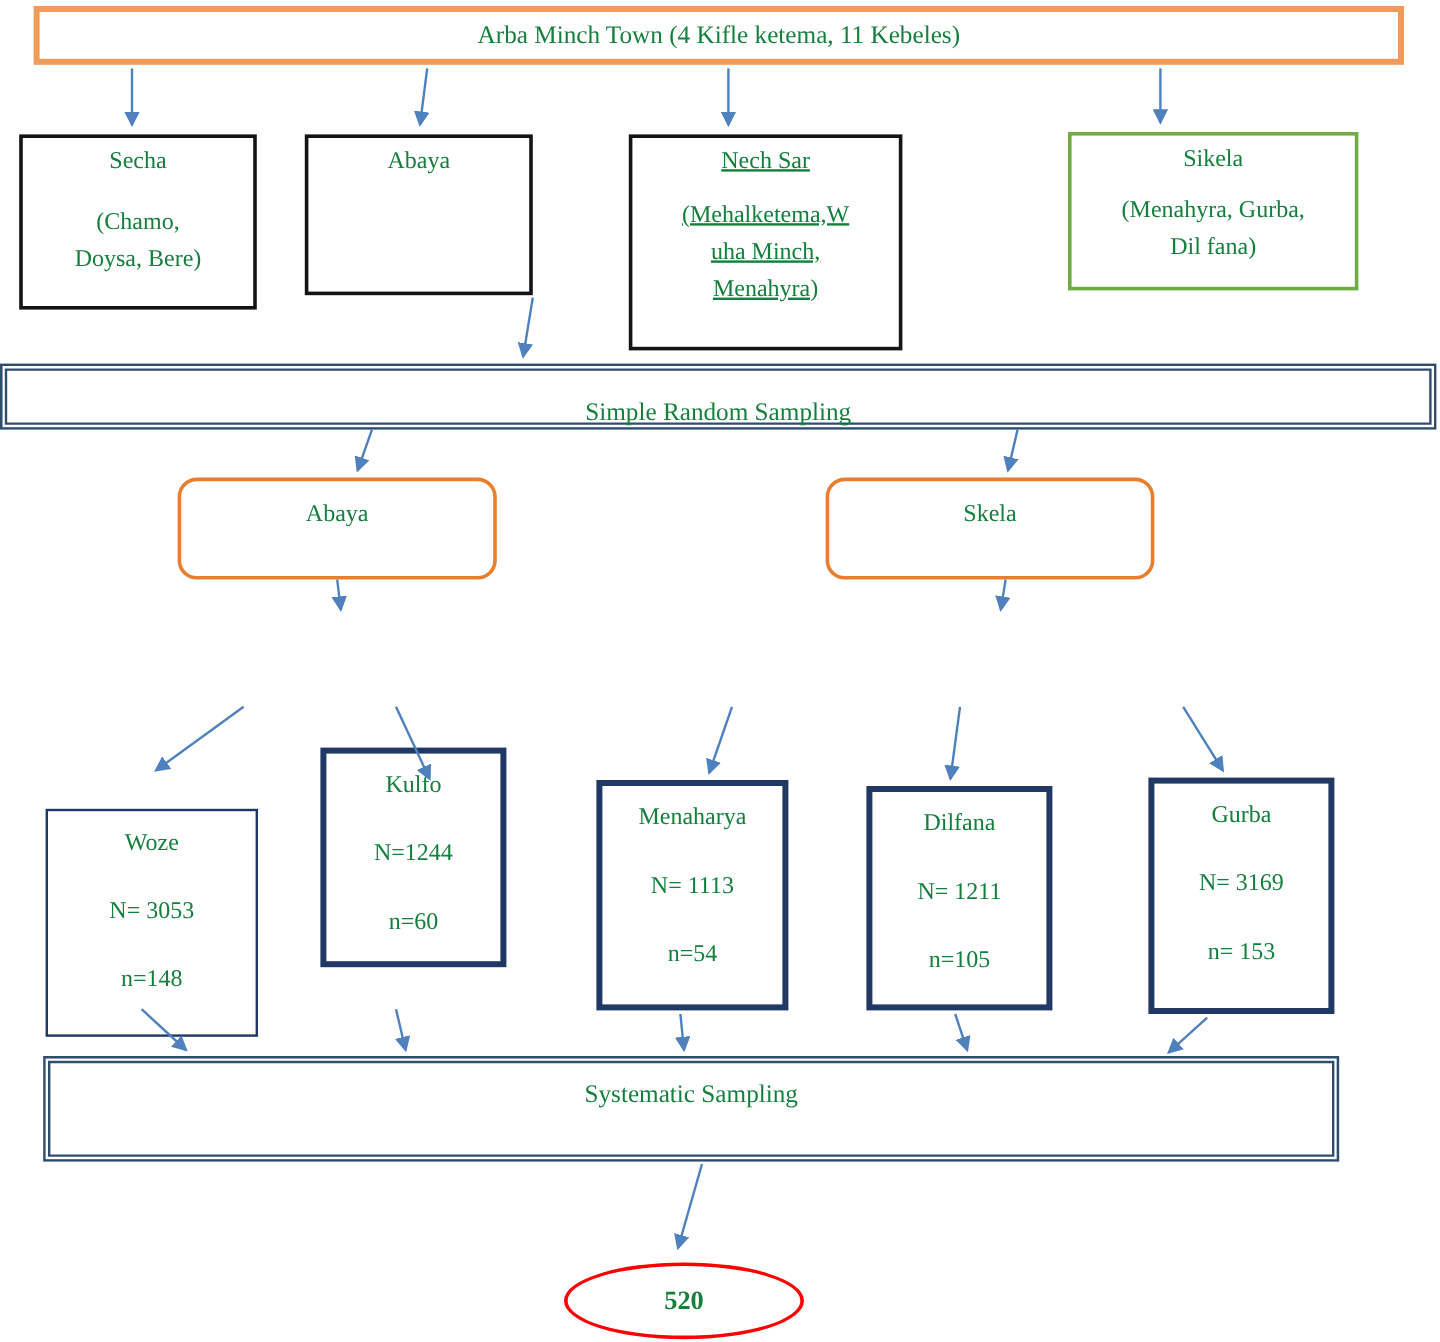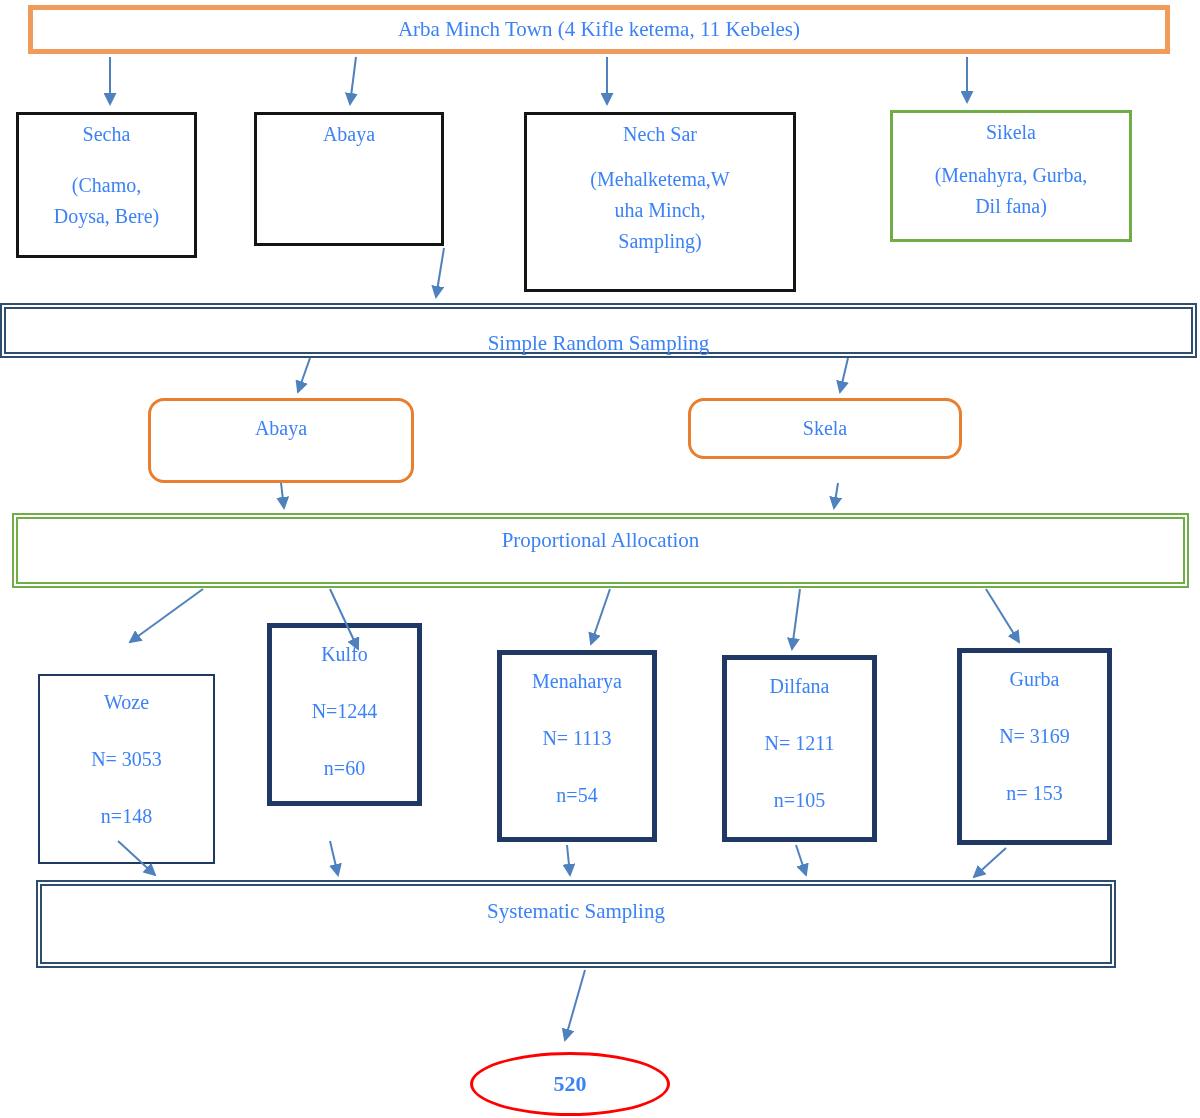--- a/index.html
+++ b/index.html
@@ -1,18 +1,18 @@
 <!DOCTYPE html>
 <html><head>
 <meta charset="utf-8">
 <style>
   html,body{margin:0;padding:0;background:#fff;}
   #canvas{
     position:relative;width:1200px;height:1118px;background:#fff;
-    font-family:"Liberation Serif","DejaVu Serif",serif;color:#3b82f6;overflow:hidden;
+    font-family:"Liberation Serif","DejaVu Serif",serif;color:#15803d;overflow:hidden;
   }
   .abs{position:absolute;box-sizing:border-box;}
   
   .top-bar{border:5px solid #F09B59;display:flex;align-items:center;justify-content:center;font-size:21px;}
   
   .kbox{border:3px solid #141414;background:#fff;text-align:center;font-size:20px;padding-top:8px;}
   .kbox .bname{display:block;margin-bottom:24px;}
   .kbox .detail{display:block;white-space:pre-line;line-height:31px;}
   .kbox.green{border-color:#70AD47;border-width:3px;text-align:center;}
   
@@ -31,54 +31,51 @@
 </style>
 </head>
 <body>
 
 <div id="canvas">
 
   <div class="abs top-bar" style="left:28px;top:5px;width:1142px;height:49px;">
     <span>Arba Minch Town (4 Kifle ketema, 11 Kebeles)</span>
   </div>
 
-  <div class="abs kbox" style="left:16px;top:112px;width:181px;height:146px;">
+  <div class="abs kbox" style="left:16px;top:112px;width:198px;height:146px;">
     <span class="bname">Secha</span>
     <span class="detail">(Chamo,
 Doysa, Bere)</span>
   </div>
   <div class="abs kbox" style="left:254px;top:112px;width:190px;height:134px;">
     <span class="bname">Abaya</span>
   </div>
-  <div class="abs kbox" style="left:524px;top:112px;width:272px;height:180px;">
+  <div class="abs kbox" style="left:524px;top:112px;width:228px;height:180px;text-decoration:underline;">
     <span class="bname" style="margin-bottom:18px;">Nech Sar</span>
     <span class="detail">(Mehalketema,W
 uha Minch,
-Sampling)</span>
+Menahyra)</span>
   </div>
   <div class="abs kbox green" style="left:890px;top:110px;width:242px;height:132px;">
     <span class="bname" style="margin-bottom:16px;">Sikela</span>
     <span class="detail">(Menahyra, Gurba,
 Dil fana)</span>
   </div>
 
   <div class="abs bar" style="left:0px;top:303px;width:1197px;height:55px;display:flex;align-items:flex-end;justify-content:center;">
     <span>Simple Random Sampling</span>
   </div>
 
   <div class="abs rounded" style="left:148px;top:398px;width:266px;height:85px;">
     <span>Abaya</span>
   </div>
-  <div class="abs rounded" style="left:688px;top:398px;width:274px;height:61px;">
+  <div class="abs rounded" style="left:688px;top:398px;width:274px;height:85px;">
     <span>Skela</span>
   </div>
 
-  <div class="abs bar green" style="left:12px;top:513px;width:1177px;height:75px;padding-top:13px;">
-    <span>Proportional Allocation</span>
-  </div>
 
   <div class="abs sbox thin" style="left:38px;top:674px;width:177px;height:190px;">
     <span>Woze</span>
     <span>N= 3053</span>
     <span>n=148</span>
   </div>
   <div class="abs sbox" style="left:267px;top:623px;width:155px;height:183px;">
     <span>Kulfo</span>
     <span>N=1244</span>
     <span>n=60</span>

